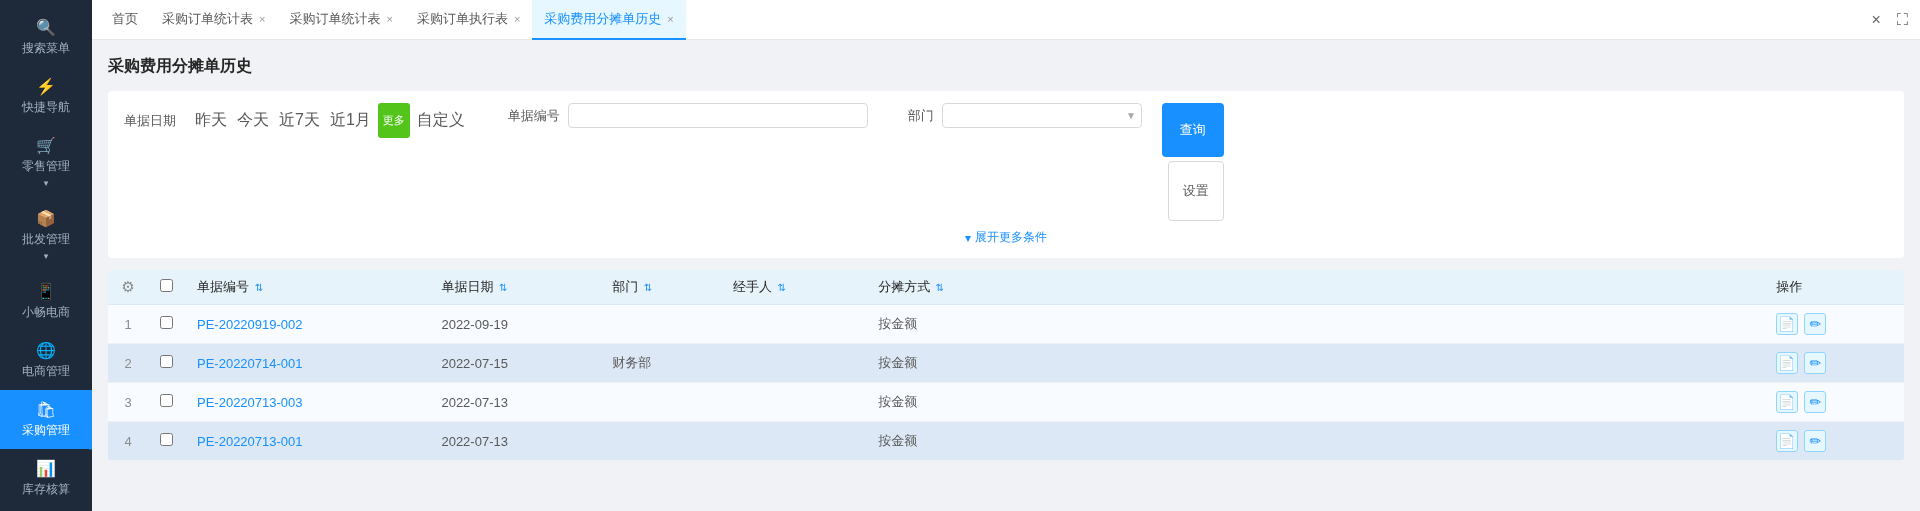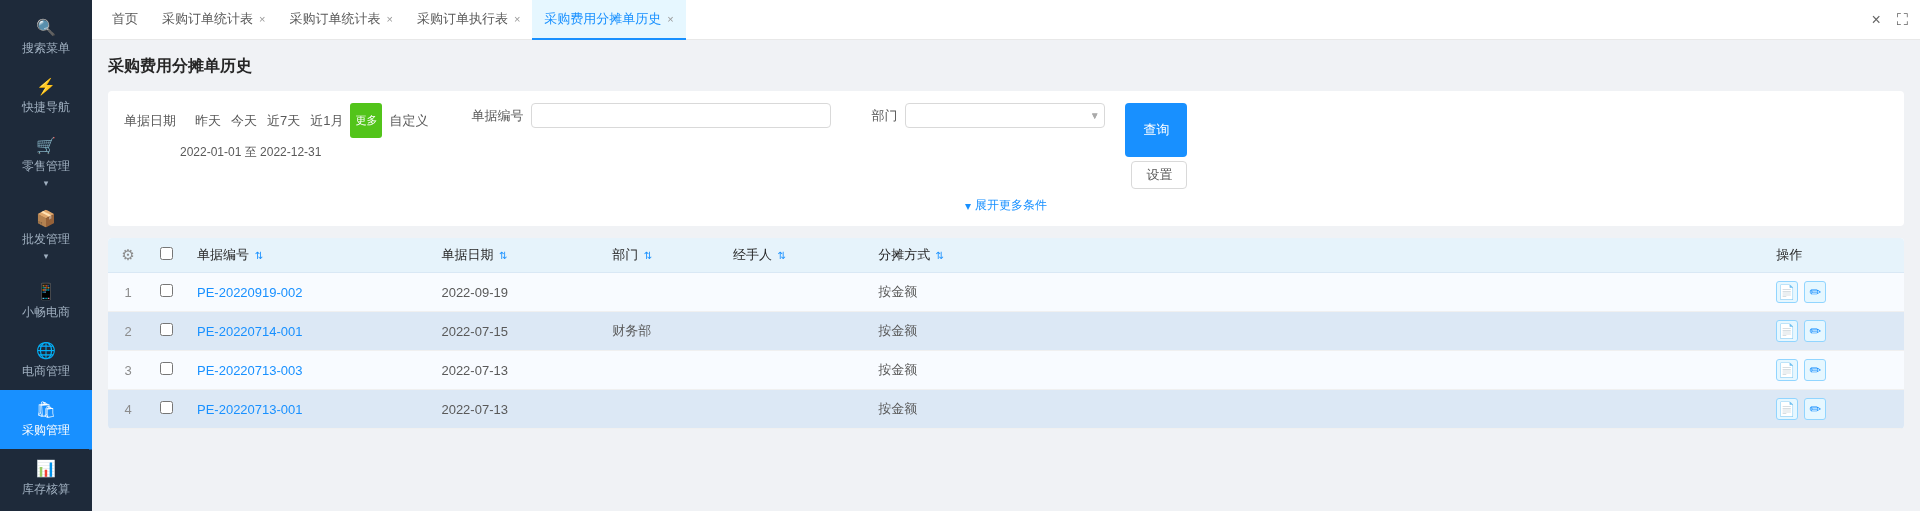--- a/index.html
+++ b/index.html
@@ -152,21 +152,21 @@
       font-size: 13px;
     }
     .filter-date-shortcuts {
       display: flex;
       align-items: center;
       gap: 4px;
     }
     .date-shortcut {
       cursor: pointer;
       color: #595959;
-      font-size: 13px;
+      font-size: 16px;
       padding: 1px 3px;
     }
     .date-shortcut.more {
       background: #52c41a;
       color: #fff;
       border-radius: 3px;
       padding: 10px 5px;
       font-size: 11px;
     }
     .date-shortcut.custom { color: #595959; }
@@ -201,21 +201,21 @@
       padding: 18px 18px;
       font-size: 13px;
       cursor: pointer;
       white-space: nowrap;
     }
     .settings-btn {
       background: #fff;
       color: #595959;
       border: 1px solid #d9d9d9;
       border-radius: 4px;
-      padding: 4px 14px;
+      padding: 20px 14px;
       font-size: 13px;
       cursor: pointer;
       white-space: nowrap;
     }
     .expand-btn {
       display: flex;
       align-items: center;
       gap: 4px;
       color: #1890ff;
       cursor: pointer;
@@ -399,21 +399,20 @@
             <span class="filter-label">单据日期</span>
             <div class="filter-date-shortcuts">
               <span class="date-shortcut">昨天</span>
               <span class="date-shortcut">今天</span>
               <span class="date-shortcut">近7天</span>
               <span class="date-shortcut">近1月</span>
               <span class="date-shortcut more">更多</span>
               <span class="date-shortcut custom">自定义</span>
             </div>
           </div>
-          <div style="font-size:12px;color:#595959;padding-left:56px;">2022-01-01 至 2022-12-31</div>
         </div>
 
         <div class="filter-group" style="margin-left:20px;">
           <span class="filter-label">单据编号</span>
           <input type="text" class="filter-input" style="width: 300px;">
         </div>
 
         <div class="filter-group" style="margin-left:20px;">
           <span class="filter-label">部门</span>
           <div class="select-wrapper">

